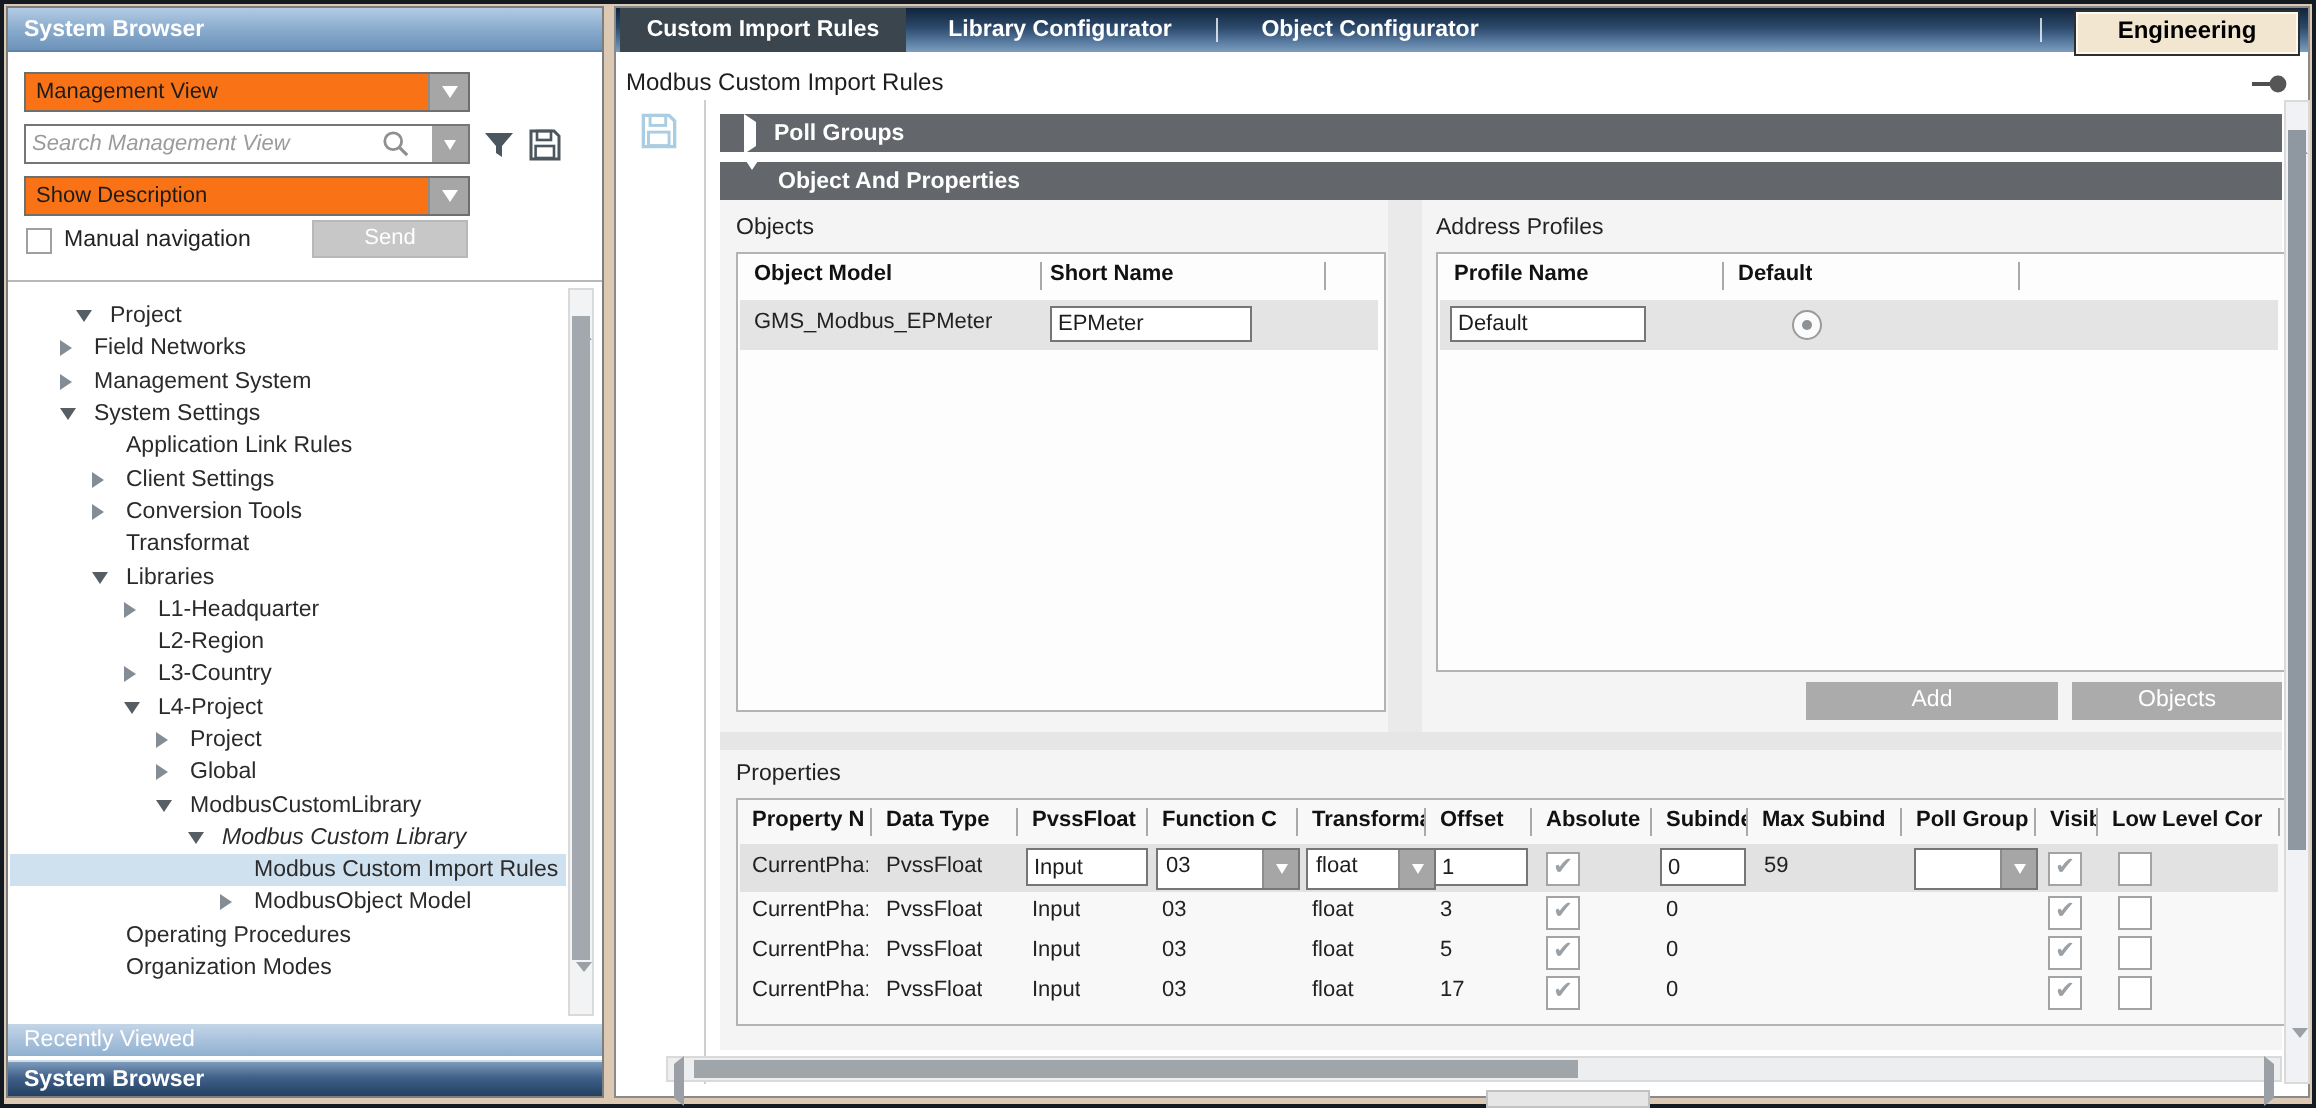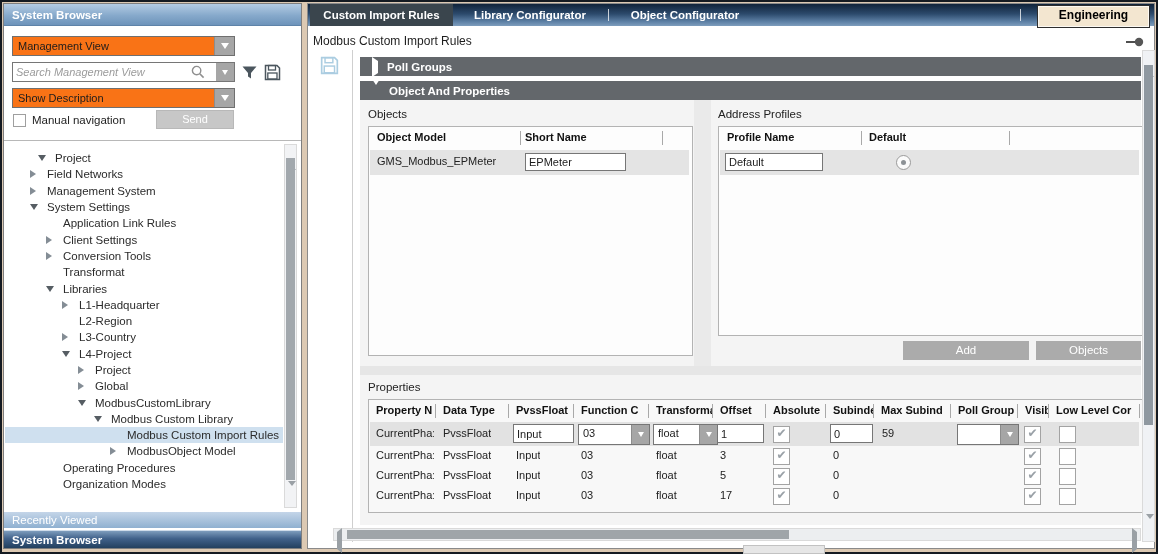--- a/index.html
+++ b/index.html
@@ -220,21 +220,21 @@
             <span class="tri-col"></span>
           </span>
           <span>Global</span>
         </div>
         <div class="trow" style="padding-left: 73px;">
           <span class="tw">
             <span class="tri-exp"></span>
           </span>
           <span>ModbusCustomLibrary</span>
         </div>
-        <div class="trow" style="padding-left: 89px;">
+        <div class="trow" style="padding-left: 89px; font-style: italic;">
           <span class="tw">
             <span class="tri-exp"></span>
           </span>
           <span>Modbus Custom Library</span>
         </div>
         <div class="trow sel" style="padding-left: 105px;">
           <span class="tw"></span>
           <span>Modbus Custom Import Rules</span>
         </div>
         <div class="trow" style="padding-left: 105px; align-items: center;">

